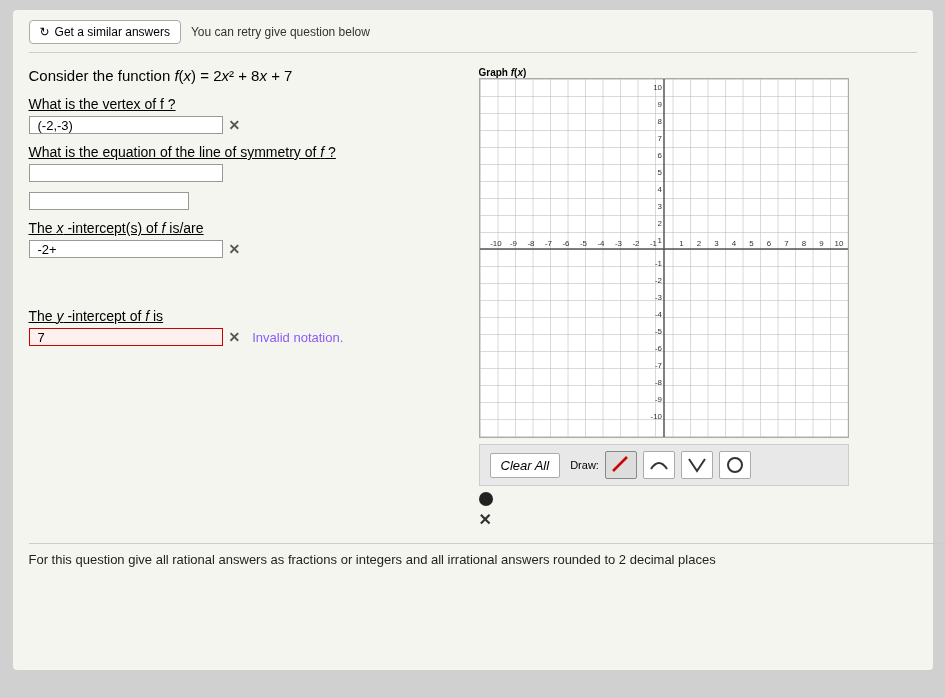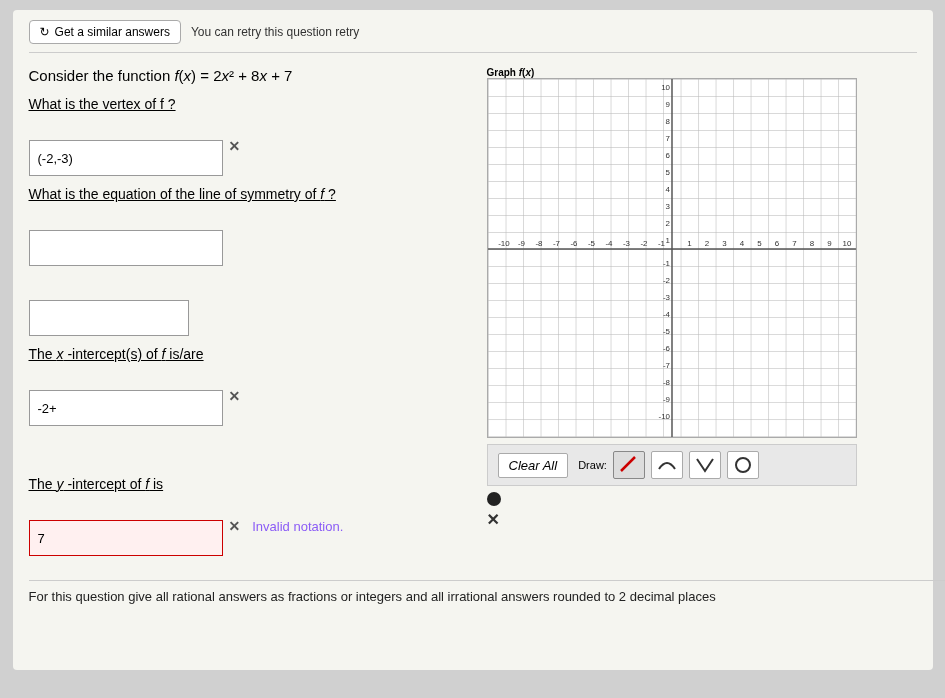--- a/index.html
+++ b/index.html
@@ -40,21 +40,21 @@
       display: flex;
       align-items: center;
       gap: 5px;
     }
     .retry-text {
       font-size: 12px;
       color: #333;
     }
     .content-area {
       display: flex;
-      gap: 28px;
+      gap: 20px;
     }
     .left-panel {
       flex: 1;
       min-width: 380px;
       max-width: 430px;
     }
     .right-panel {
       flex: 1;
       min-width: 380px;
     }
@@ -71,25 +71,24 @@
       text-decoration: underline;
     }
     .input-with-x {
       display: flex;
       align-items: center;
       gap: 6px;
     }
     .answer-input {
       border: 1px solid #999;
       background: white;
-      padding: 17px 8px;
+      padding: 8px 8px;
       font-size: 13px;
       height: 16px;
       min-width: 140px;
-      margin-top: 24px;
     }
     .answer-input.filled {
       background: #fff;
     }
     .x-btn {
       background: none;
       border: none;
       cursor: pointer;
       font-size: 14px;
       color: #555;
@@ -213,21 +212,21 @@
 </head>
 <body>
 
 <div class="main-card">
 
   <div class="top-bar">
     <button class="get-similar-btn">
       <span>↻</span>
       <span>Get a similar answers</span>
     </button>
-    <span class="retry-text">You can retry this question retry</span>
+    <span class="retry-text">You can retry give question below</span>
   </div>
 
   <div class="content-area">
 
     <div class="left-panel">
 
       <div class="function-title">
         Consider the function <em>f</em>(<em>x</em>) = 2<em>x</em>² + 8<em>x</em> + 7
       </div>
 

